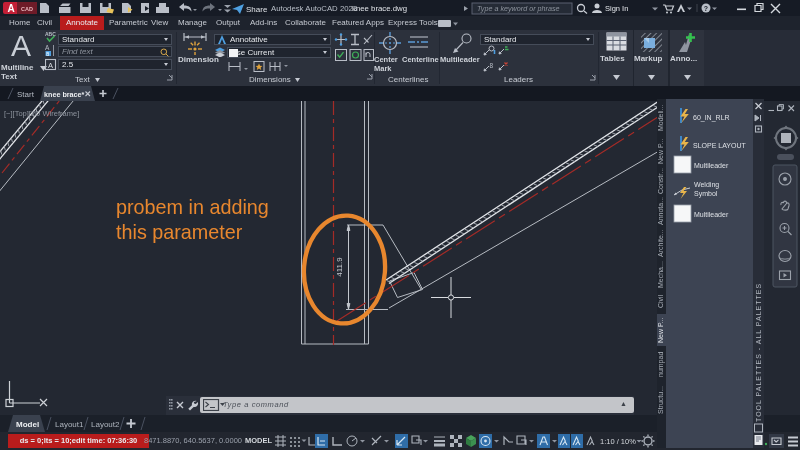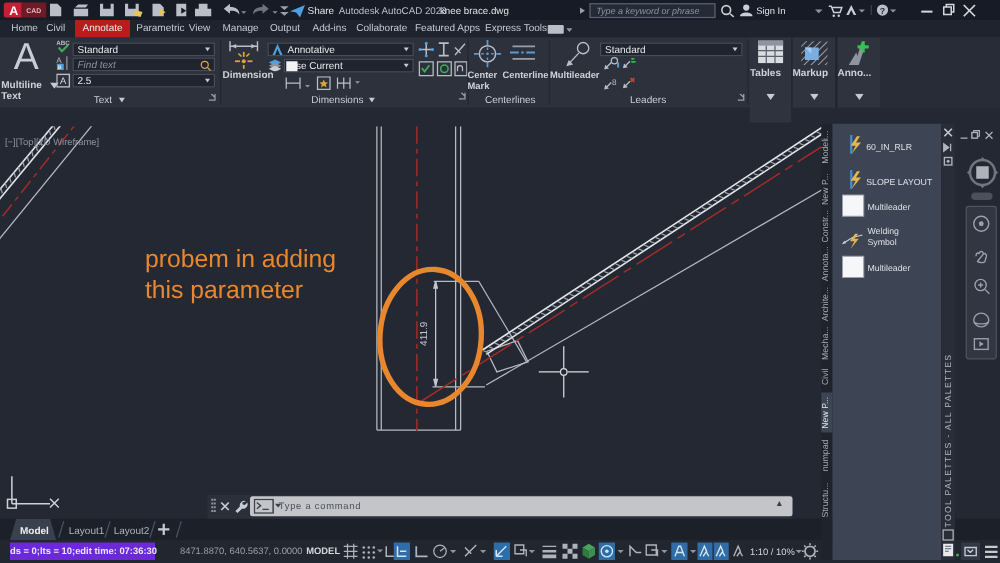--- a/index.html
+++ b/index.html
@@ -304,20 +304,31 @@
       </svg>
       <div class="biglabel" style="left:0;top:24px;width:34px">Markup</div>
       <svg class="abs" style="left:14px;top:45px" width="7" height="5" viewBox="0 0 7 5">
           <path d="M0 0 h7 l-3.5 5 z" fill="#c6cad2"></path>
         </svg>
     </div>
     <div class="abs" style="left:633px;top:0;width:1px;height:56px;background:#20252f"></div>
     <div class="abs" style="left:668px;top:0;width:2px;height:56px;background:#20252f"></div>
     <div class="abs" style="left:704px;top:0;width:96px;height:56px;background:#272c37"></div>
   </div>
+  <div id="filetabs">
+    <svg class="abs" style="left:0;top:0" width="130" height="15" viewBox="0 0 130 15">
+      <line x1="8" y1="13" x2="13" y2="2" stroke="#4a5160" stroke-width="1"></line>
+      <text x="17" y="11" font-size="8" fill="#b4bac3">Start</text>
+      <path d="M40 15 L44 0 H91 L95 15 Z" fill="#3a414e"></path>
+      <text x="44" y="11" font-size="7.2" font-weight="bold" fill="#eceef1">knee brace*</text>
+      <path d="M85.5 5.5 l4.5 4.5 M90 5.5 l-4.5 4.5" stroke="#c6cad2" stroke-width="1.1"></path>
+      <path d="M103 4 v7 M99.5 7.5 h7" stroke="#c6cad2" stroke-width="1.6"></path>
+      <line x1="113" y1="13" x2="118" y2="2" stroke="#4a5160" stroke-width="1"></line>
+    </svg>
+  </div>
   <div id="canvas">
 
     <svg class="abs" style="left:0;top:0" width="800" height="314" viewBox="0 0 800 314">
       <g stroke="#b6bbc2" stroke-width="1" fill="none">
 
         <path d="M301.5 0 V243 M305 0 V243 M364.5 0 V243 M368.5 0 V243"></path>
 
         <path d="M301.5 243 H368.5"></path>
 
         <path d="M347 124 H383"></path>
@@ -384,21 +395,21 @@
       <line x1="47" y1="15" x2="51" y2="2" stroke="#4a5160" stroke-width="1"></line>
       <text x="55" y="12" font-size="8" fill="#aeb4bd">Layout1</text>
       <line x1="84" y1="15" x2="88" y2="2" stroke="#4a5160" stroke-width="1"></line>
       <text x="91" y="12" font-size="8" fill="#aeb4bd">Layout2</text>
       <line x1="120" y1="15" x2="124" y2="2" stroke="#4a5160" stroke-width="1"></line>
       <path d="M131 4 v9 M126.5 8.5 h9" stroke="#c6cad2" stroke-width="1.8"></path>
       <line x1="141" y1="15" x2="145" y2="2" stroke="#4a5160" stroke-width="1"></line>
     </svg>
   </div>
   <div id="statusbar">
-    <div class="abs" style="left:8px;top:2px;width:116px;height:14px;background:#6d28d9;color:#e8eaee;font-size:7.5px;font-weight:bold;line-height:14px;text-align:center;white-space:nowrap">ds = 0;lts = 10;edit time: 07:36:30</div>
+    <div class="abs" style="left:8px;top:2px;width:141px;height:14px;background:#b91c1c;color:#e8eaee;font-size:7.5px;font-weight:bold;line-height:14px;text-align:center;white-space:nowrap">ds = 0;lts = 10;edit time: 07:36:30</div>
     <div class="abs" style="left:142px;top:2px;width:100px;height:14px;color:#9aa0ab;font-size:7.5px;line-height:14px;text-align:right;white-space:nowrap">8471.8870, 640.5637, 0.0000</div>
     <div class="abs" style="left:245px;top:2px;color:#d4d8dd;font-size:7.5px;font-weight:bold;line-height:14px">MODEL</div>
     <svg class="abs" style="left:272px;top:0" width="390" height="18" viewBox="0 0 390 18">
       <g stroke="#aeb4bd" stroke-width="1" fill="none">
           <path d="M3 5 h11 M3 9 h11 M3 13 h11 M6 3 v12 M11 3 v12"></path>
         </g>
       <g fill="#aeb4bd">
           <circle cx="19" cy="6" r="1"></circle>
           <circle cx="23" cy="6" r="1"></circle>
           <circle cx="27" cy="6" r="1"></circle>
@@ -485,21 +496,21 @@
         </g>
       <path d="M11 6 l6 6 M17 6 l-6 6" stroke="#c6cad2" stroke-width="1.4"></path>
       <path d="M30.8 5 a3.6 3.6 0 0 0 -4.9 4.2 l-3.6 3.6 1.7 1.7 3.6 -3.6 a3.6 3.6 0 0 0 4.2 -4.9 l-2 2 -1.6 -0.4 -0.4 -1.6 z" fill="#c6cad2"></path>
     </svg>
     <div class="abs" style="left:34px;top:1px;width:434px;height:16px;background:#c3c5c9;border-radius:2px">
       <svg class="abs" style="left:3px;top:2px" width="22" height="12" viewBox="0 0 22 12">
         <rect x="0.5" y="0.5" width="15" height="11" fill="none" stroke="#3c4149" stroke-width="1.2"></rect>
         <path d="M2.5 3 l3 2.5 -3 2.5 M7 8.5 h5" stroke="#3c4149" stroke-width="1.1" fill="none"></path>
         <path d="M17 4 l2.5 3 2.5 -3 z" fill="#3c4149"></path>
       </svg>
-      <div class="abs" style="left:23px;top:3px;color:#4a4f57;font-size:7.5px;letter-spacing:0.6px">Type a command</div>
+      <div class="abs" style="left:23px;top:3px;color:#4a4f57;font-size:7.5px;font-style:italic;letter-spacing:0.6px">Type a command</div>
       <div class="abs" style="left:420px;top:3px;color:#3c4149;font-size:7px">▲</div>
     </div>
   </div>
   <div id="palette">
 
     <div class="abs" style="left:0;top:0;width:9px;height:349px;background:#1e232c"></div>
     <div class="vtab" style="top:1px;height:36px">Modeli...</div>
     <div class="vtab" style="top:38px;height:29px">New P...</div>
     <div class="vtab" style="top:68px;height:28px">Constr...</div>
     <div class="vtab" style="top:98px;height:28px">Annota...</div>

